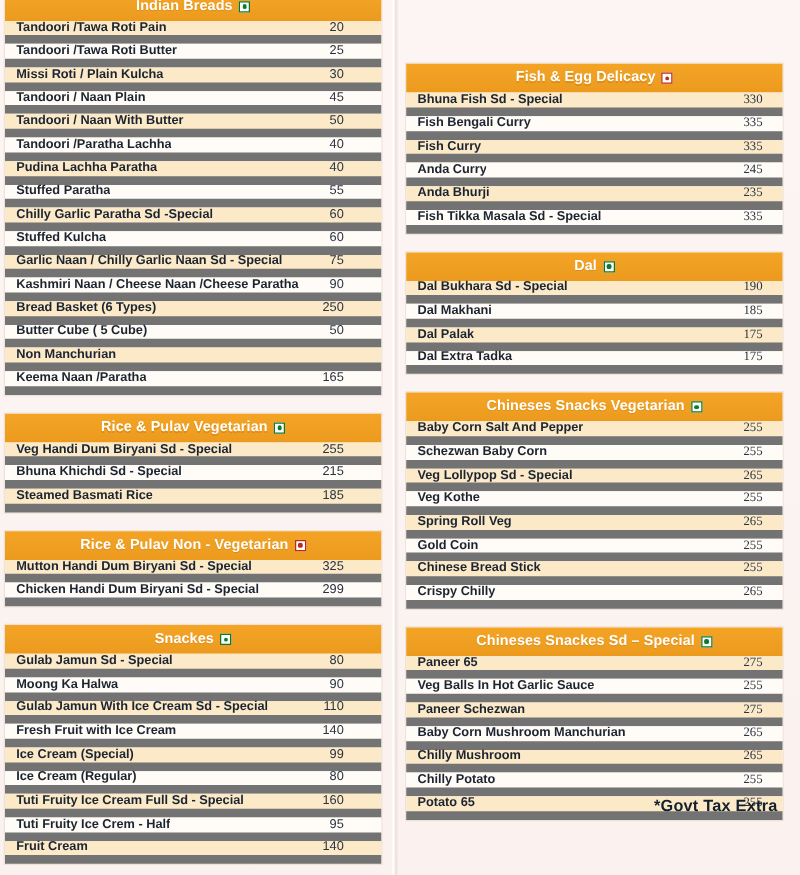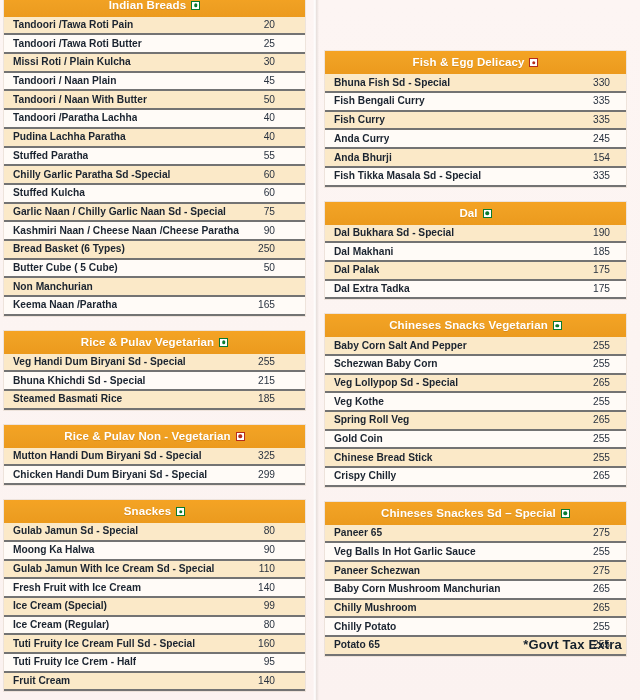--- a/index.html
+++ b/index.html
@@ -88,21 +88,21 @@
   .diet-icon.nonveg::after { background: #b52d1c; }
 
   .items { display: block; }
   .item-row {
     display: flex;
     align-items: center;
     justify-content: space-between;
     padding: 0 8px 0 9px;
     height: 18.7px;
     box-sizing: border-box;
-    border-bottom: 2px solid #737373;
+    border-bottom: 7px solid #737373;
   }
   .item-row.odd  { background: #fbe9c8; }
   .item-row.even { background: #fffbf7; }
   .item-name {
     font-size: 10.2px;
     font-weight: bold;
     color: #1b2430;
     white-space: nowrap;
     overflow: hidden;
     text-overflow: ellipsis;
@@ -111,21 +111,21 @@
   .item-price {
     font-size: 10.2px;
     font-weight: normal;
     color: #2a3340;
     text-align: right;
     min-width: 34px;
     padding-right: 22px;
     line-height: 12px;
     flex: 0 0 auto;
   }
-  .col-right .item-price { padding-right: 8px; }
+  .col-right .item-price { padding-right: 8px; font-family: Liberation Serif, serif; }
 
   .tax-note {
     position: absolute;
     right: 18px;
     bottom: 48px;
     font-family: Liberation Sans, sans-serif;
     font-size: 13px;
     font-weight: bold;
     color: #14202c;
     letter-spacing: 0.2px;
@@ -311,21 +311,21 @@
           <div class="item-row odd">
             <span class="item-name">Fish Curry</span>
             <span class="item-price">335</span>
           </div>
           <div class="item-row even">
             <span class="item-name">Anda Curry</span>
             <span class="item-price">245</span>
           </div>
           <div class="item-row odd">
             <span class="item-name">Anda Bhurji</span>
-            <span class="item-price">154</span>
+            <span class="item-price">235</span>
           </div>
           <div class="item-row even">
             <span class="item-name">Fish Tikka Masala Sd - Special</span>
             <span class="item-price">335</span>
           </div>
         </div>
       </div>
       <div class="section">
         <div class="section-header">
           <span>Dal</span>

